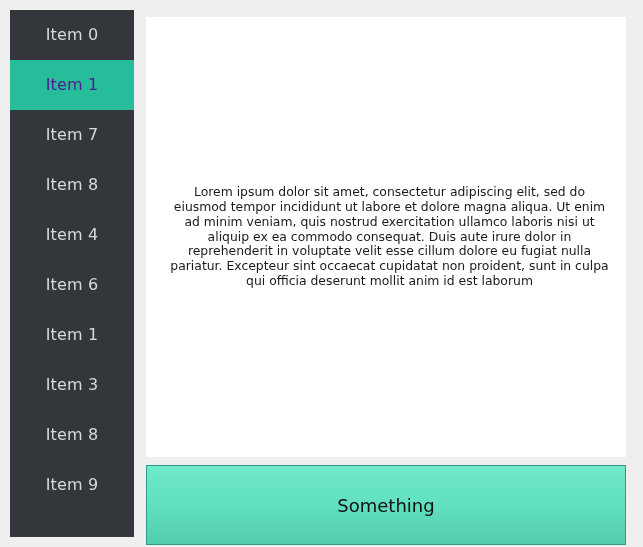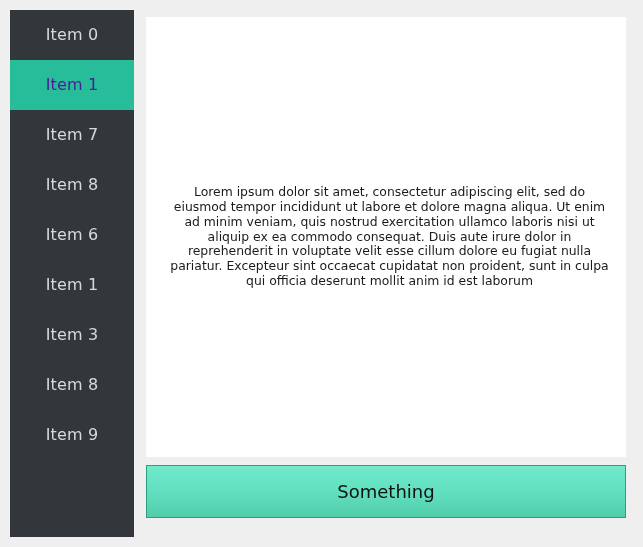--- a/index.html
+++ b/index.html
@@ -72,21 +72,21 @@
     line-height: 14.9px;
     font-family: "DejaVu Sans", sans-serif;
   }
 
   
   #action-button {
     position: absolute;
     left: 146px;
     top: 465px;
     width: 480px;
-    height: 53px;
+    height: 80px;
     box-sizing: border-box;
     border: 1px solid #2f9d82;
     background: linear-gradient(to bottom, #6feacb 0%, #62e0c0 48%, #52cdab 100%);
     color: #111111;
     font-size: 18px;
     font-family: "DejaVu Sans", sans-serif;
     display: flex;
     align-items: center;
     justify-content: center;
     cursor: pointer;
@@ -98,20 +98,21 @@
 </head>
 <body>
 
 <div id="app-root">
 
   <div id="sidebar">
       <div class="sidebar-item"><span>Item 0</span></div>
       <div class="sidebar-item selected"><span>Item 1</span></div>
       <div class="sidebar-item"><span>Item 7</span></div>
       <div class="sidebar-item"><span>Item 8</span></div>
+      <div class="sidebar-item"><span>Item 4</span></div>
       <div class="sidebar-item"><span>Item 6</span></div>
       <div class="sidebar-item"><span>Item 1</span></div>
       <div class="sidebar-item"><span>Item 3</span></div>
       <div class="sidebar-item"><span>Item 8</span></div>
       <div class="sidebar-item"><span>Item 9</span></div>
     </div>
 
   <div id="content-panel">
     <p id="content-paragraph">Lorem ipsum dolor sit amet, consectetur adipiscing elit, sed do eiusmod tempor incididunt ut labore et dolore magna aliqua. Ut enim ad minim veniam, quis nostrud exercitation ullamco laboris nisi ut aliquip ex ea commodo consequat. Duis aute irure dolor in reprehenderit in voluptate velit esse cillum dolore eu fugiat nulla pariatur. Excepteur sint occaecat cupidatat non proident, sunt in culpa qui officia deserunt mollit anim id est laborum</p>
   </div>

